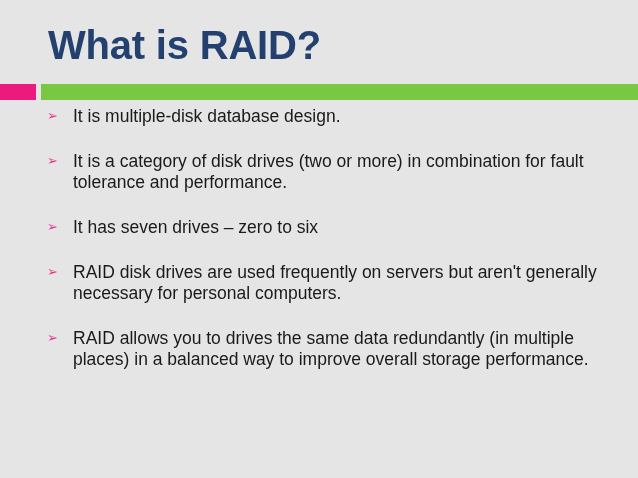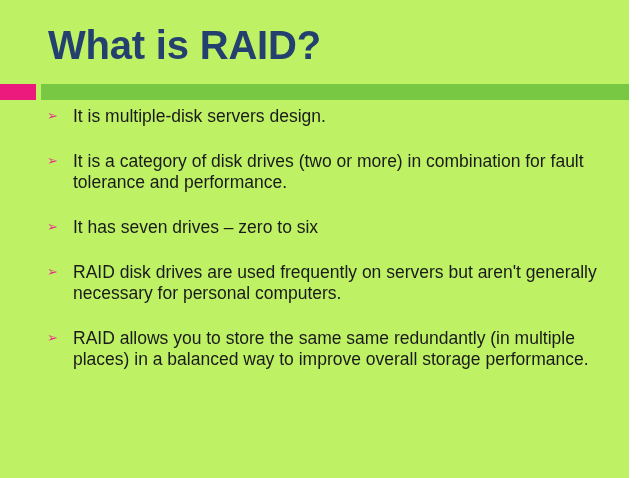--- a/index.html
+++ b/index.html
@@ -7,25 +7,24 @@
     margin: 0;
     padding: 0;
     background: #ffffff;
   }
   body {
     font-family: "Liberation Sans", sans-serif;
   }
 
   .slide {
     position: relative;
-    width: 590px;
+    width: 638px;
     height: 478px;
-    background: #bef264;
+    background: #e5e5e5;
     overflow: hidden;
-    padding-left: 39px;
   }
 
   
   .slide-title {
     position: absolute;
     left: 48px;
     top: 21px;
     margin: 0;
     font-size: 40px;
     line-height: 48px;
@@ -106,38 +105,38 @@
 
   <div class="accent-rule">
     <span class="accent-pink"></span>
     <span class="accent-green"></span>
   </div>
 
   <ul class="bullet-list">
 
     <li class="bullet-item">
       <span class="bullet-marker">➢</span>
-      <span class="bullet-text">It is multiple-disk servers design.</span>
+      <span class="bullet-text">It is multiple-disk database design.</span>
     </li>
 
     <li class="bullet-item">
       <span class="bullet-marker">➢</span>
       <span class="bullet-text">It is a category of disk drives (two or more) in combination for fault      tolerance and performance.</span>
     </li>
 
     <li class="bullet-item">
       <span class="bullet-marker">➢</span>
       <span class="bullet-text">It has seven drives – zero to six</span>
     </li>
 
     <li class="bullet-item">
       <span class="bullet-marker">➢</span>
       <span class="bullet-text">RAID disk drives are used frequently on servers but aren't generally necessary for personal computers.</span>
     </li>
 
     <li class="bullet-item">
       <span class="bullet-marker">➢</span>
-      <span class="bullet-text">RAID allows you to store the same same redundantly (in multiple places) in a balanced way to improve overall storage performance.</span>
+      <span class="bullet-text">RAID allows you to drives the same data redundantly (in multiple places) in a balanced way to improve overall storage performance.</span>
     </li>
 
   </ul>
 
 </div>
 
 </body></html>

